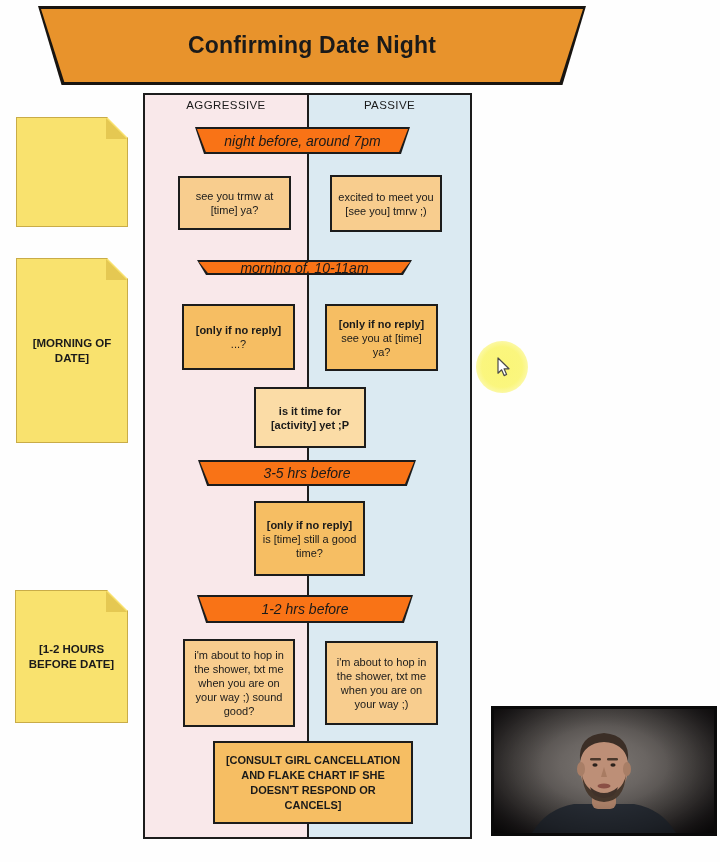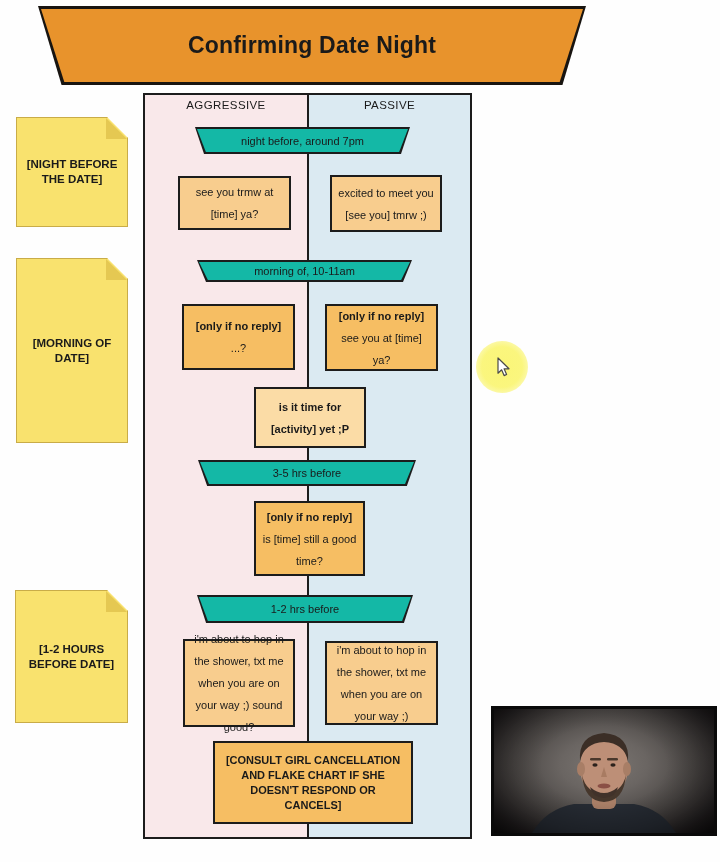--- a/index.html
+++ b/index.html
@@ -45,31 +45,32 @@
 
   
   .trap {
     position:absolute; z-index:2;
     clip-path:polygon(0 0, 100% 0, 95.8% 100%, 4.2% 100%);
     background:#1c1c1c;
   }
   .trap-fill {
     position:absolute; inset:2px;
     clip-path:polygon(0 0, 100% 0, 95.8% 100%, 4.2% 100%);
-    background:#14b8a6;
+    background:#f97316;
     display:flex; align-items:center; justify-content:center;
-    font-size:11px;
+    font-size:14px;
+    font-style:italic;
   }
 
   
   .box {
     position:absolute; z-index:2; box-sizing:border-box;
     border:2px solid #1c1c1c;
     display:flex; flex-direction:column; align-items:center; justify-content:center;
-    text-align:center; font-size:11px; line-height:22px; padding:19px 5px;
+    text-align:center; font-size:11px; line-height:14px; padding:19px 5px;
   }
   .box .bold-line { font-weight:bold; }
   .c-light { background:#F8CD8E; }
   .c-med   { background:#F6BE63; }
   .c-pale  { background:#FBDCA6;font-weight:bold; }
   .box.final-note { font-weight:bold; line-height:15px; padding:20px 10px; }
 
   
   .note {
     position:absolute; background:#F9E26E;
@@ -114,21 +115,20 @@
 <body>
 
 <div class="abs banner">
   <div class="banner-fill">
     <div>Confirming Date Night</div>
   </div>
 </div>
 
 <div class="note" style="left:16px; top:117px; width:112px; height:110px;">
   <div class="note-fold"></div>
-  <span>[NIGHT BEFORE THE DATE]</span>
 </div>
 <div class="note" style="left:16px; top:258px; width:112px; height:185px;">
   <div class="note-fold"></div>
   <span>[MORNING OF DATE]</span>
 </div>
 <div class="note" style="left:15px; top:590px; width:113px; height:133px;">
   <div class="note-fold"></div>
   <span>[1-2 HOURS BEFORE DATE]</span>
 </div>
 
@@ -142,21 +142,21 @@
     <div class="trap-fill">night before, around 7pm</div>
   </div>
 
   <div class="box c-light" style="left:33px; top:81px; width:113px; height:54px;">
     <span>see you trmw at [time] ya?</span>
   </div>
   <div class="box c-light" style="left:185px; top:80px; width:112px; height:57px;">
     <span>excited to meet you [see you] tmrw ;)</span>
   </div>
 
-  <div class="trap" style="left:52px; top:165px; width:215px; height:22px;">
+  <div class="trap" style="left:52px; top:165px; width:215px; height:15px;">
     <div class="trap-fill">morning of, 10-11am</div>
   </div>
 
   <div class="box c-med" style="left:37px; top:209px; width:113px; height:66px;">
     <span class="bold-line">[only if no reply]</span>
     <span>...?</span>
   </div>
   <div class="box c-med" style="left:180px; top:209px; width:113px; height:67px;">
     <span class="bold-line">[only if no reply]</span>
     <span>see you at [time] ya?</span>

